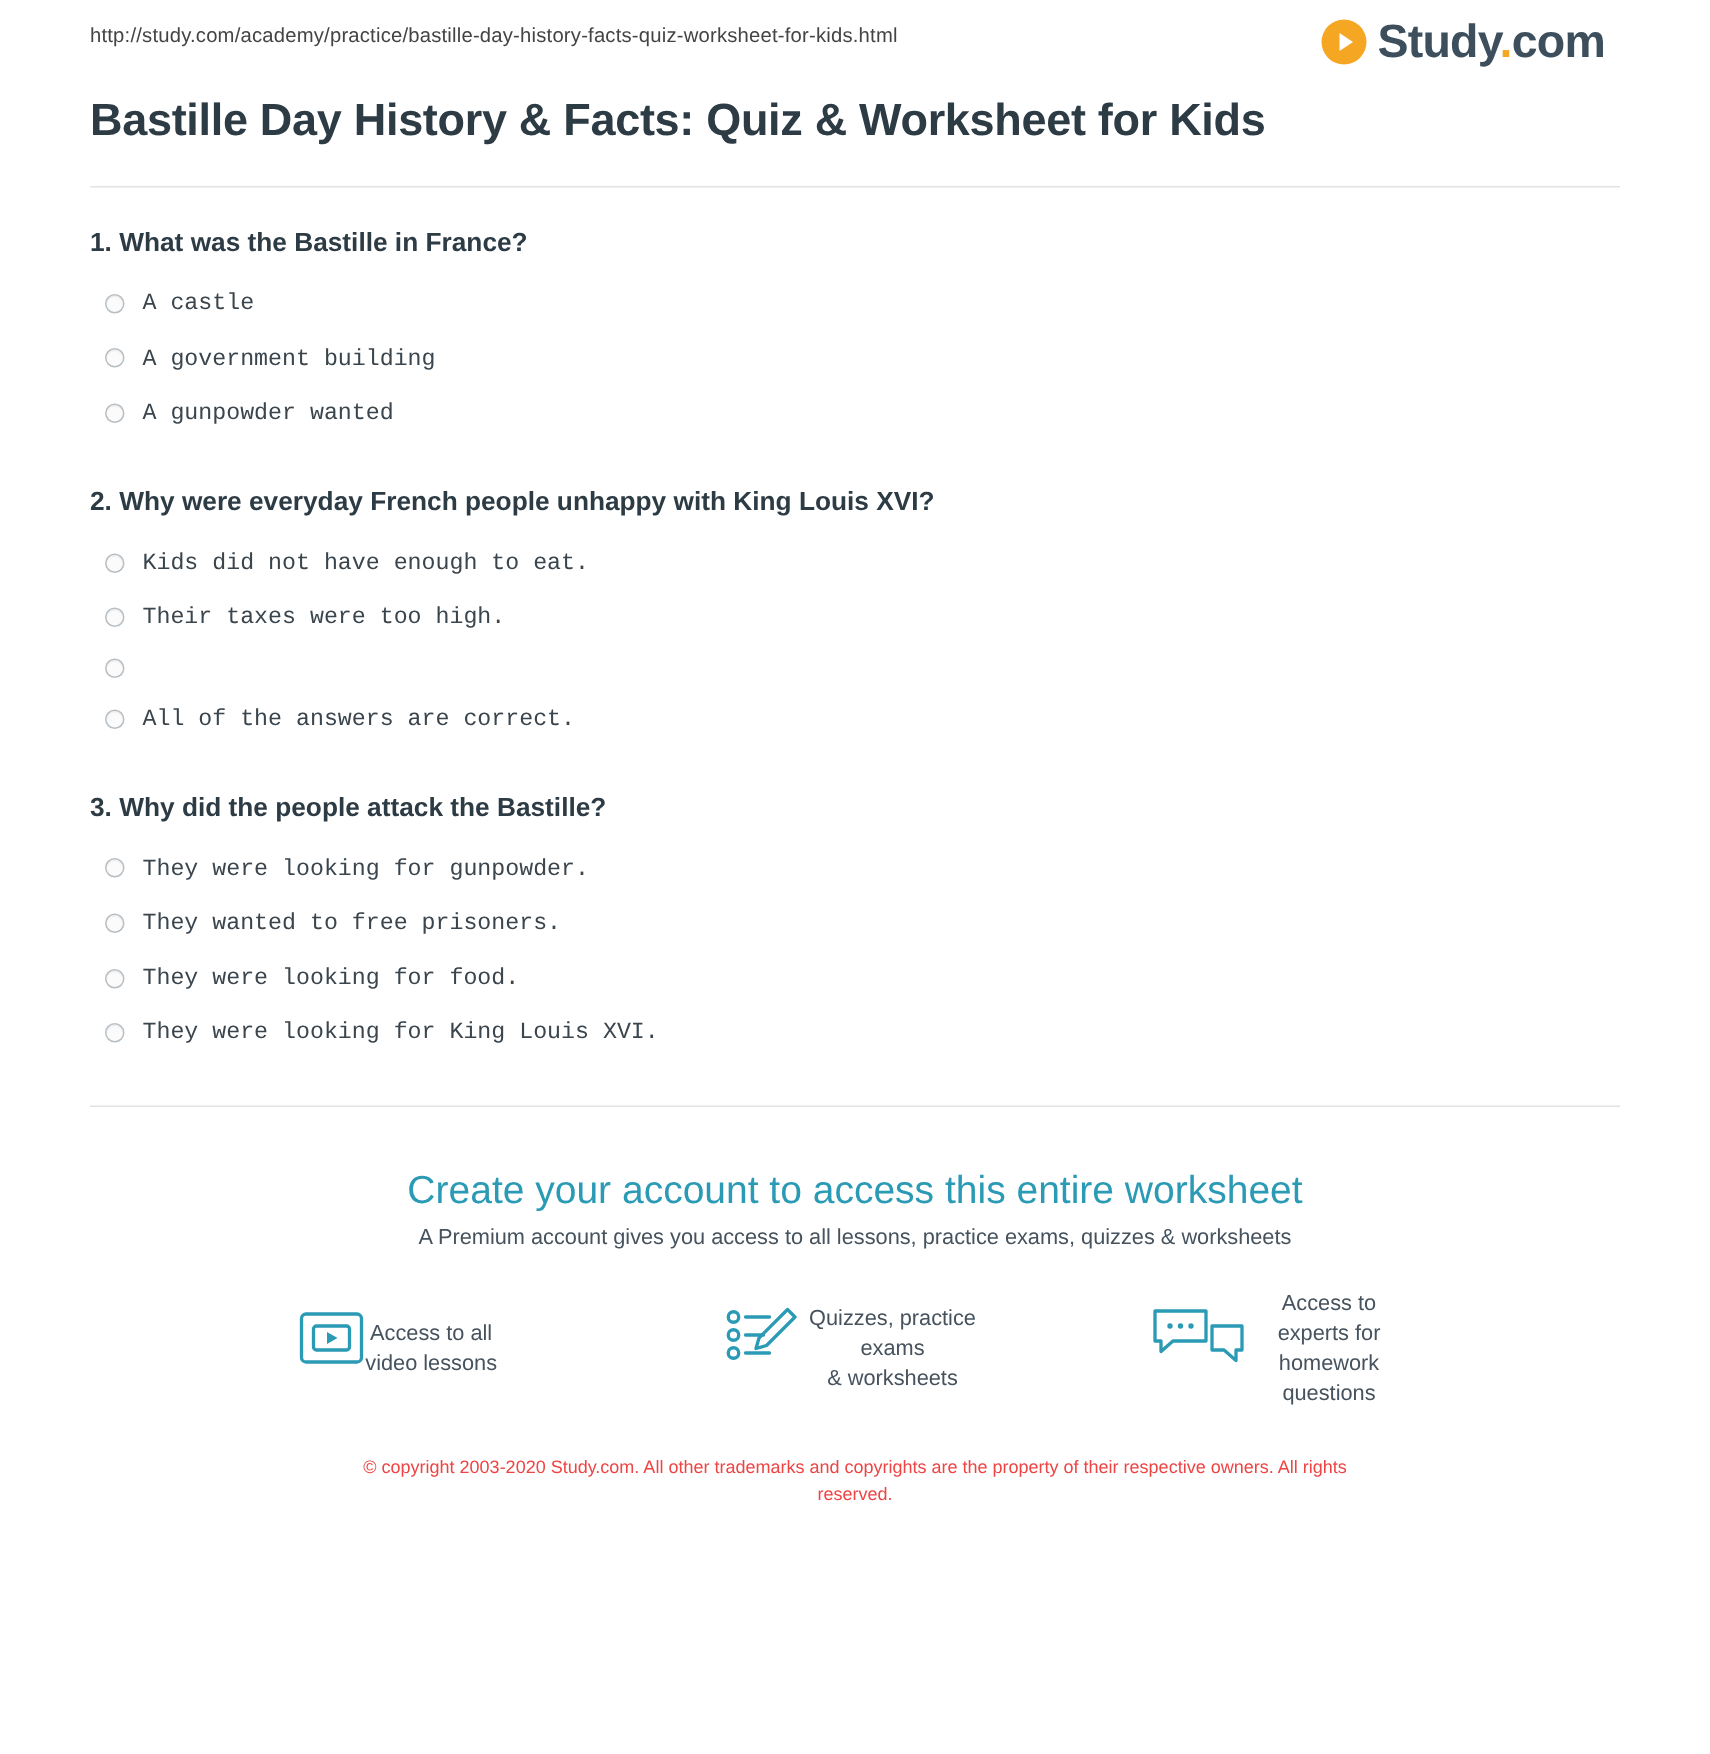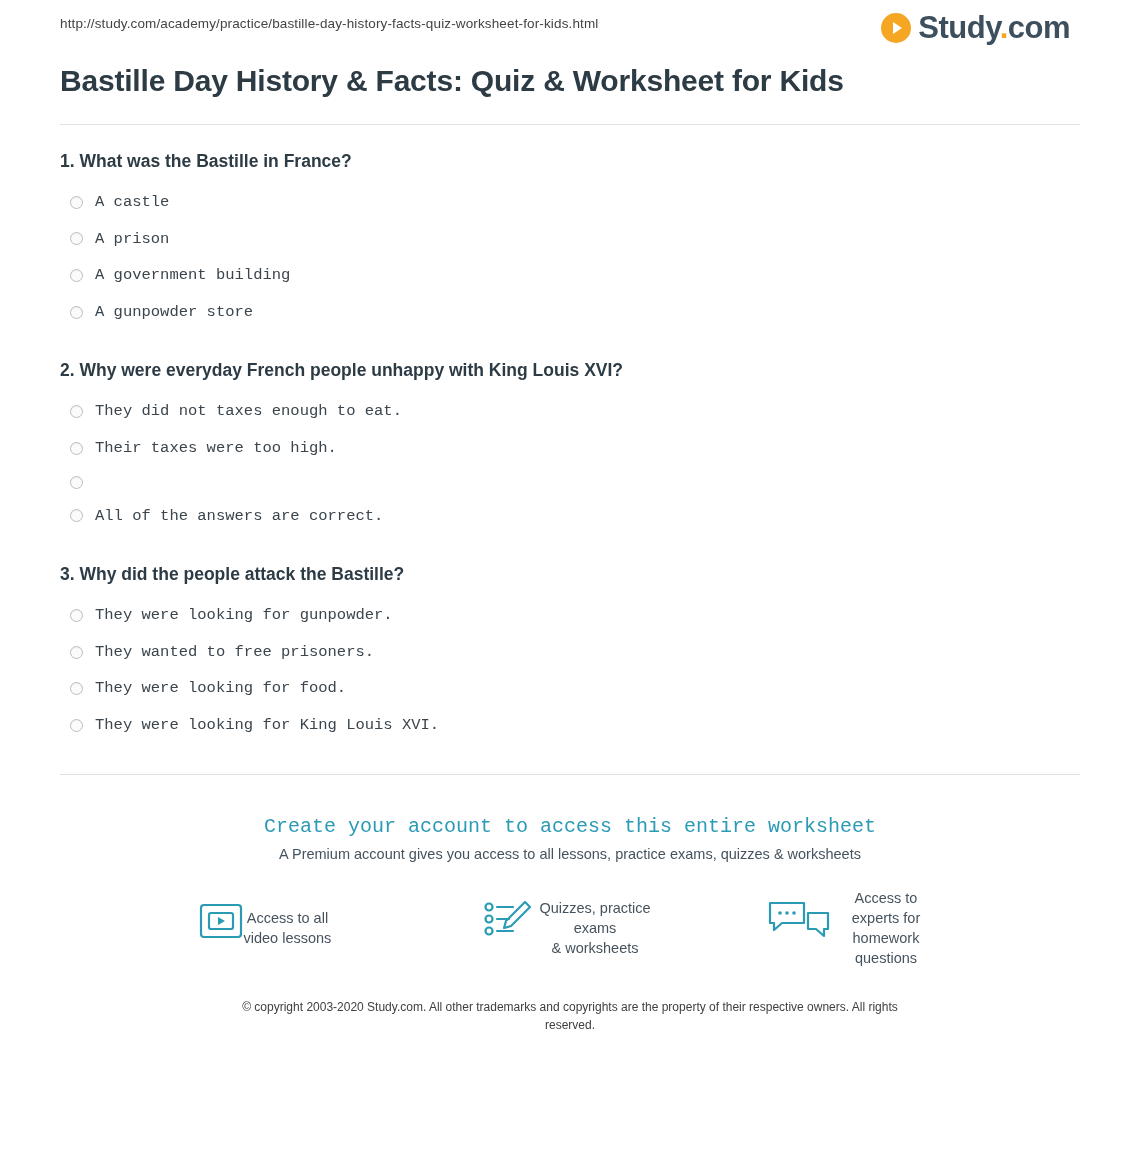--- a/index.html
+++ b/index.html
@@ -109,25 +109,24 @@
     line-height: 1.2;
   }
 
   
   .promo {
     margin-top: 10px;
     padding-top: 30px;
     text-align: center;
   }
   .promo-title {
-    font-size: 20px;
+    font-size: 26px;
     color: #2b9ab5;
     margin: 0 0 8px 0;
     font-weight: normal;
-    font-family: Liberation Mono, monospace;
   }
   .promo-sub {
     font-size: 14.5px;
     color: #46535e;
     margin: 0 0 26px 0;
   }
   .features {
     display: flex;
     justify-content: center;
     gap: 110px;
@@ -141,21 +140,21 @@
   }
   .feature-icon { height: 50px; margin-bottom: 14px; display:flex; align-items:center; justify-content:center; }
   .feature-label {
     font-size: 14.5px;
     color: #46535e;
     line-height: 1.38;
     text-align: center;
   }
   .copyright {
     font-size: 12px;
-    color: #404040;
+    color: #ef4444;
     text-align: center;
     max-width: 700px;
     margin: 0 auto;
     padding-bottom: 20px;
     line-height: 1.5;
   }
 </style>
 </head>
 <body>
 
@@ -178,39 +177,35 @@
 
     <div class="question">
       <p class="q-text">1. What was the Bastille in France?</p>
       <ul class="answers">
         <li class="answer">
           <span class="radio"></span>
           <span class="answer-label">A castle</span>
         </li>
         <li class="answer">
           <span class="radio"></span>
-          <span class="answer-label">A prison</span>
-        </li>
-        <li class="answer">
-          <span class="radio"></span>
           <span class="answer-label">A government building</span>
         </li>
         <li class="answer">
           <span class="radio"></span>
-          <span class="answer-label">A gunpowder store</span>
+          <span class="answer-label">A gunpowder wanted</span>
         </li>
       </ul>
     </div>
 
     <div class="question">
       <p class="q-text">2. Why were everyday French people unhappy with King Louis XVI?</p>
       <ul class="answers">
         <li class="answer">
           <span class="radio"></span>
-          <span class="answer-label">They did not taxes enough to eat.</span>
+          <span class="answer-label">Kids did not have enough to eat.</span>
         </li>
         <li class="answer">
           <span class="radio"></span>
           <span class="answer-label">Their taxes were too high.</span>
         </li>
         <li class="answer">
           <span class="radio"></span>
         </li>
         <li class="answer">
           <span class="radio"></span>

